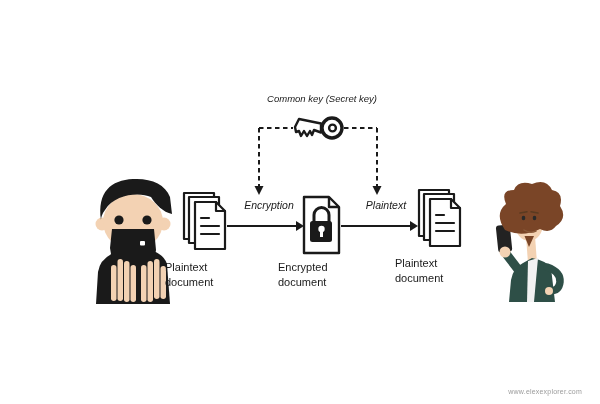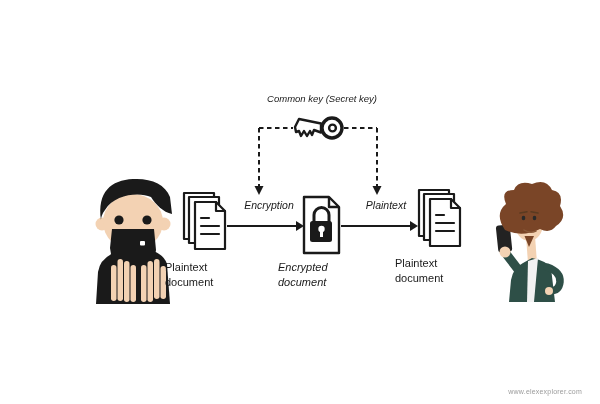--- a/index.html
+++ b/index.html
@@ -8,21 +8,21 @@
     font-family:"Liberation Sans", sans-serif;overflow:hidden;
   }
   .canvas svg{position:absolute;left:0;top:0;}
   .lbl{position:absolute;color:#1a1a1a;}
   .key-caption{left:242px;top:93px;width:160px;text-align:center;font-style:italic;font-size:9.5px;}
   .step{width:96px;text-align:center;font-style:italic;font-size:10.5px;}
   .encrypt{left:221px;top:199px;}
   .decrypt{left:338px;top:199px;}
   .node-label{position:absolute;width:84px;text-align:left;font-size:11px;line-height:15px;color:#1a1a1a;}
   .node-left{left:165px;top:260px;}
-  .node-center{left:278px;top:260px;font-style:italic;}
+  .node-center{left:278px;top:260px;}
   .node-right{left:395px;top:256px;}
   .watermark{position:absolute;right:18px;top:388px;font-size:7px;color:#9b9b9b;letter-spacing:.2px;}
 </style>
 </head>
 <body>
 
 <div class="canvas">
 
   <svg width="600" height="404" viewBox="0 0 600 404">
 

